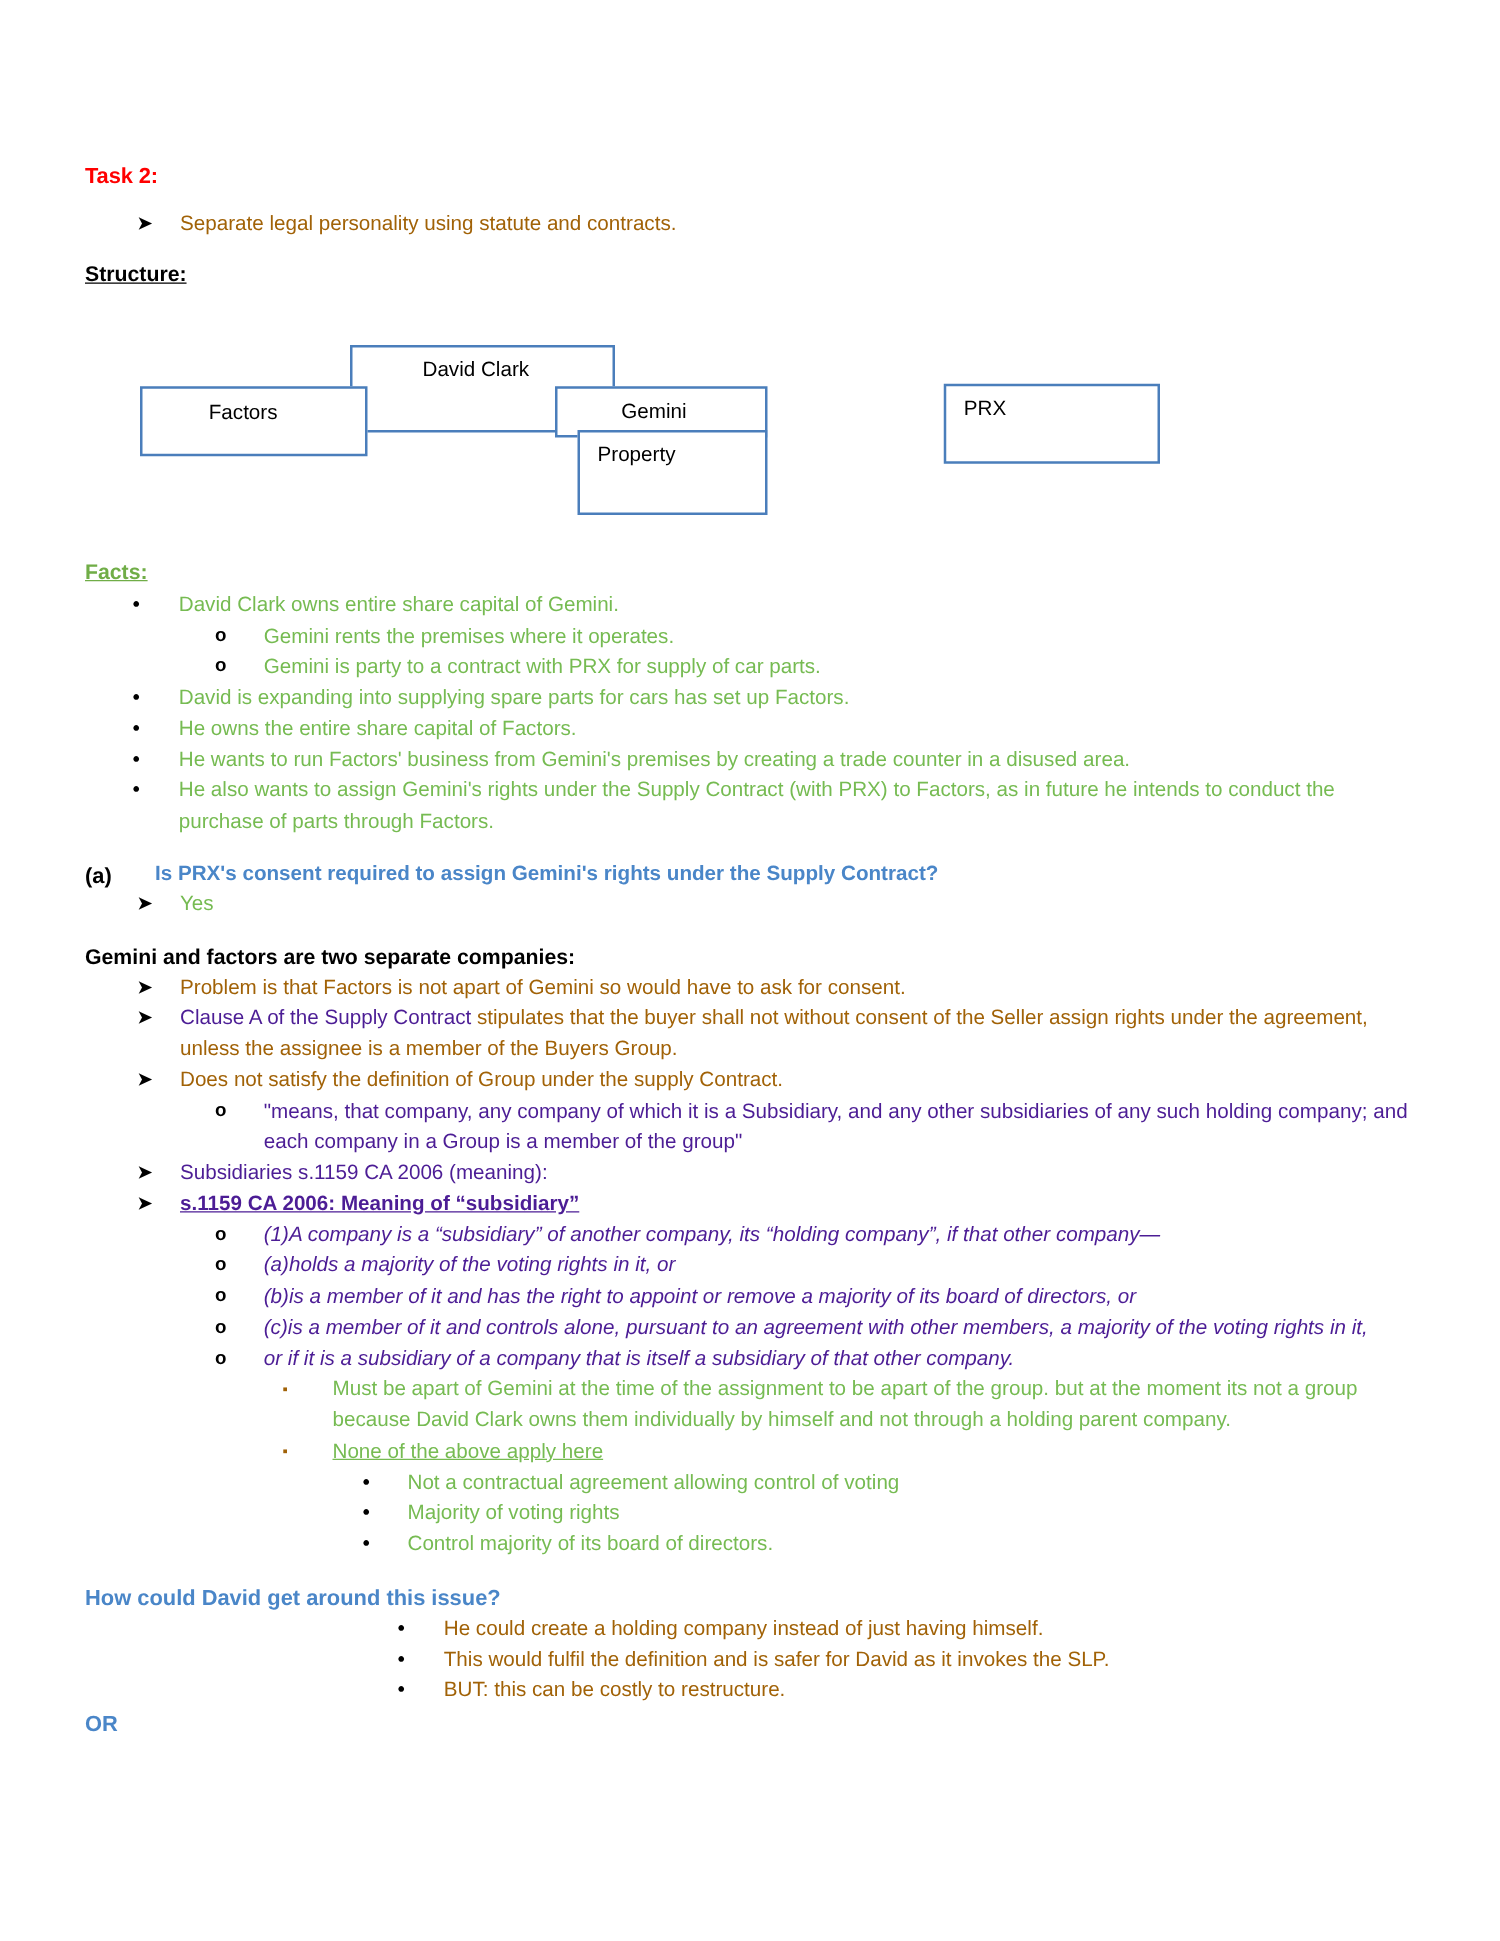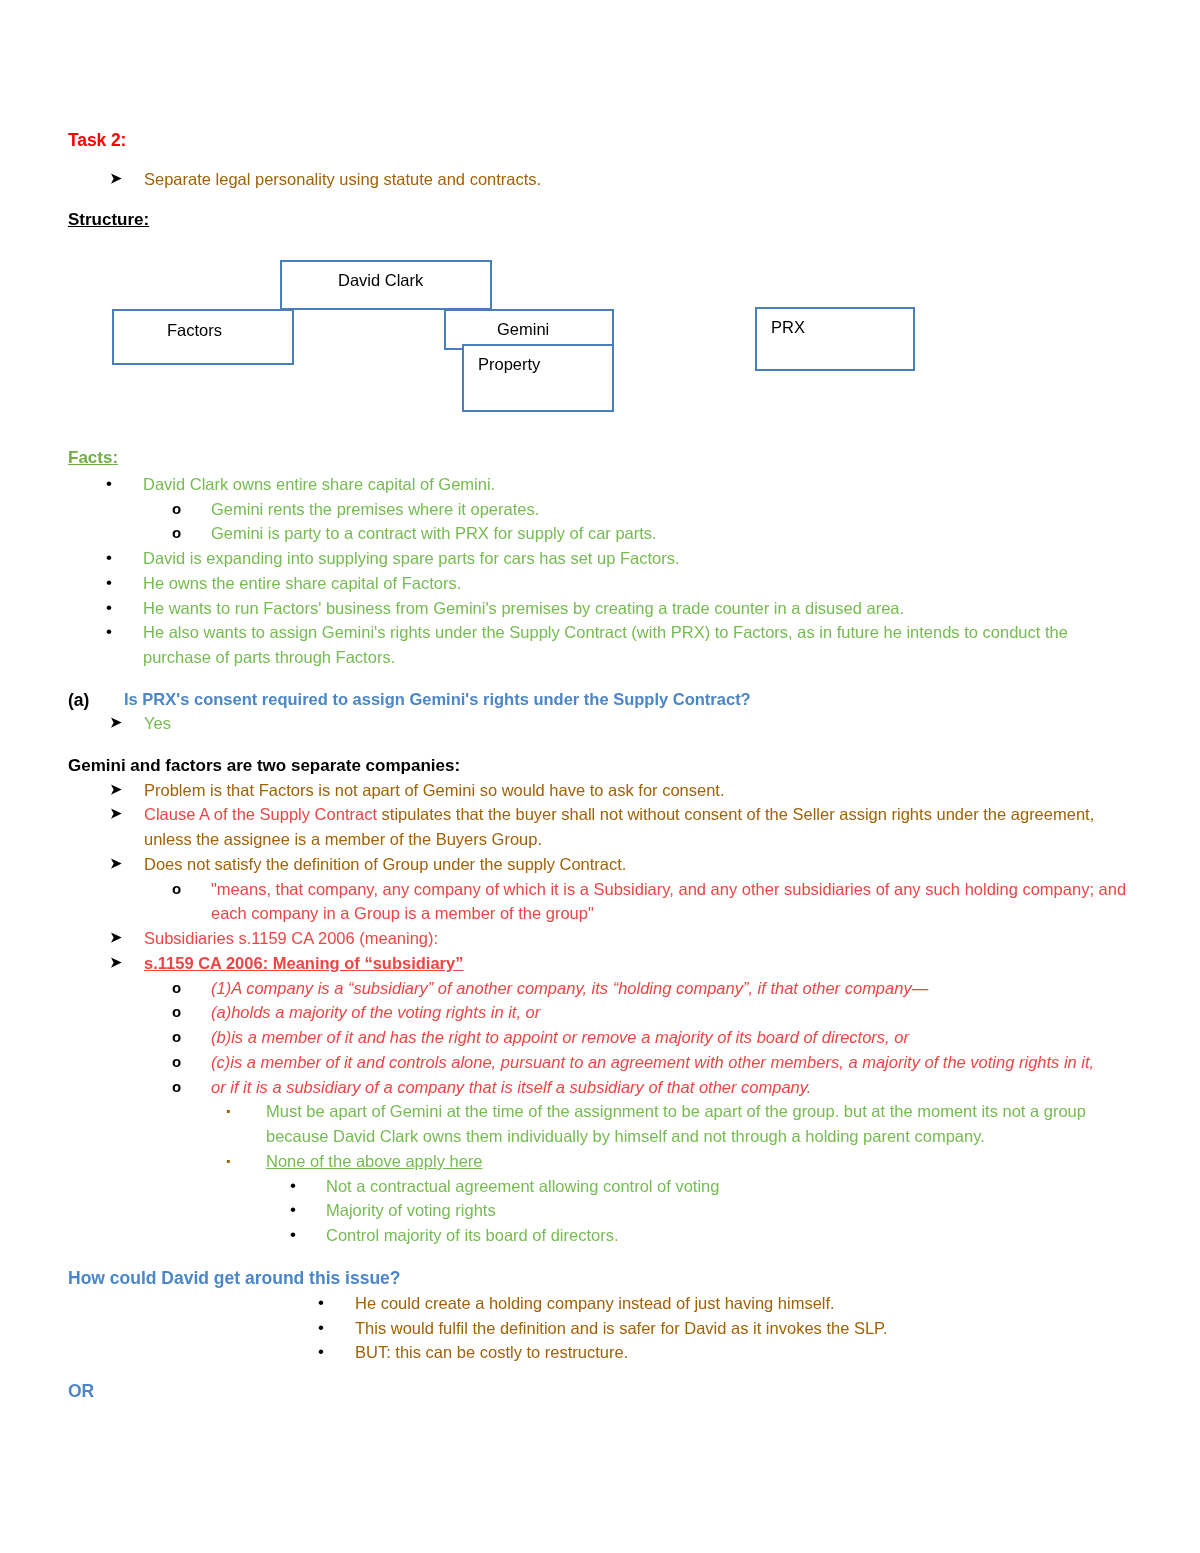--- a/index.html
+++ b/index.html
@@ -66,21 +66,21 @@
   .h-how {
     font-size: 17.5px;
     font-weight: bold;
     color: #4A86C8;
     margin: 0 0 2px 0;
   }
   .h-or {
     font-size: 17.5px;
     font-weight: bold;
     color: #4A86C8;
-    margin: 16px 0 0 0;
+    margin: 4px 0 0 0;
   }
 
   
   .qa-row {
     display: flex;
     align-items: flex-start;
     margin: 0;
   }
   .qa-label {
     font-size: 17.5px;
@@ -151,21 +151,21 @@
   
   .lvl-discR { padding-left: 250px; }
   .lvl-discR > .li > .mk {
     width: 37px;
     font-size: 17px;
     line-height: 1.42;
   }
 
   
   .c-green  { color: #76BB52; }
-  .c-orange { color: #ef4444; }
+  .c-orange { color: #4c1d95; }
   .c-black  { color: #a16207; }
   .i { font-style: italic; }
   .b { font-weight: bold; }
   .u { text-decoration: underline; }
   .gap-md { height: 20px; }
 
   
   .diagram {
     position: relative;
     height: 196px;
@@ -176,29 +176,29 @@
     border: 2px solid #4A7EBB;
     background: #ffffff;
     box-sizing: border-box;
     font-size: 16.5px;
     color: #000000;
   }
   .dbox .lbl {
     position: absolute;
     white-space: nowrap;
   }
-  #box-david   { left: 212px;  top: 8px;   width: 212px; height: 50px; z-index: 2; }
+  #box-david   { left: 212px;  top: 24px;   width: 212px; height: 70px; z-index: 2; }
   #box-david .lbl  { left: 56px; top: 9px; }
   #box-factors { left: 44px;   top: 57px;  width: 182px; height: 56px; z-index: 3; }
   #box-factors .lbl { left: 53px; top: 10px; }
   #box-gemini  { left: 376px;  top: 57px;  width: 170px; height: 41px; z-index: 3; }
   #box-gemini .lbl  { left: 51px; top: 9px; }
   #box-property{ left: 394px;  top: 92px;  width: 152px; height: 68px; z-index: 4; }
   #box-property .lbl { left: 14px; top: 9px; }
-  #box-prx     { left: 687px;  top: 55px;  width: 160px; height: 64px; z-index: 2; }
+  #box-prx     { left: 687px;  top: 55px;  width: 173px; height: 64px; z-index: 2; }
   #box-prx .lbl     { left: 14px; top: 9px; }
 </style>
 </head>
 <body>
 
 <div class="page">
   <div class="content">
 
     <div class="h-task">Task 2:</div>
 

